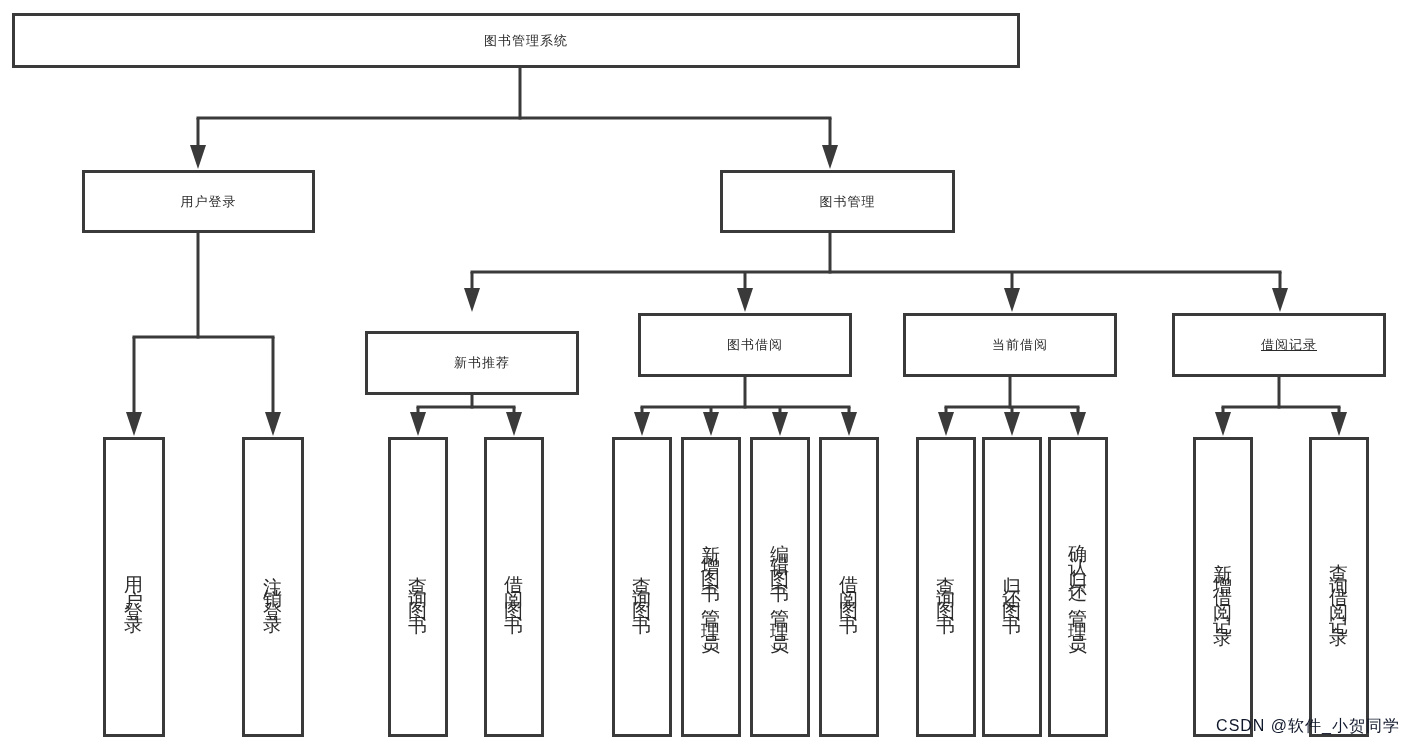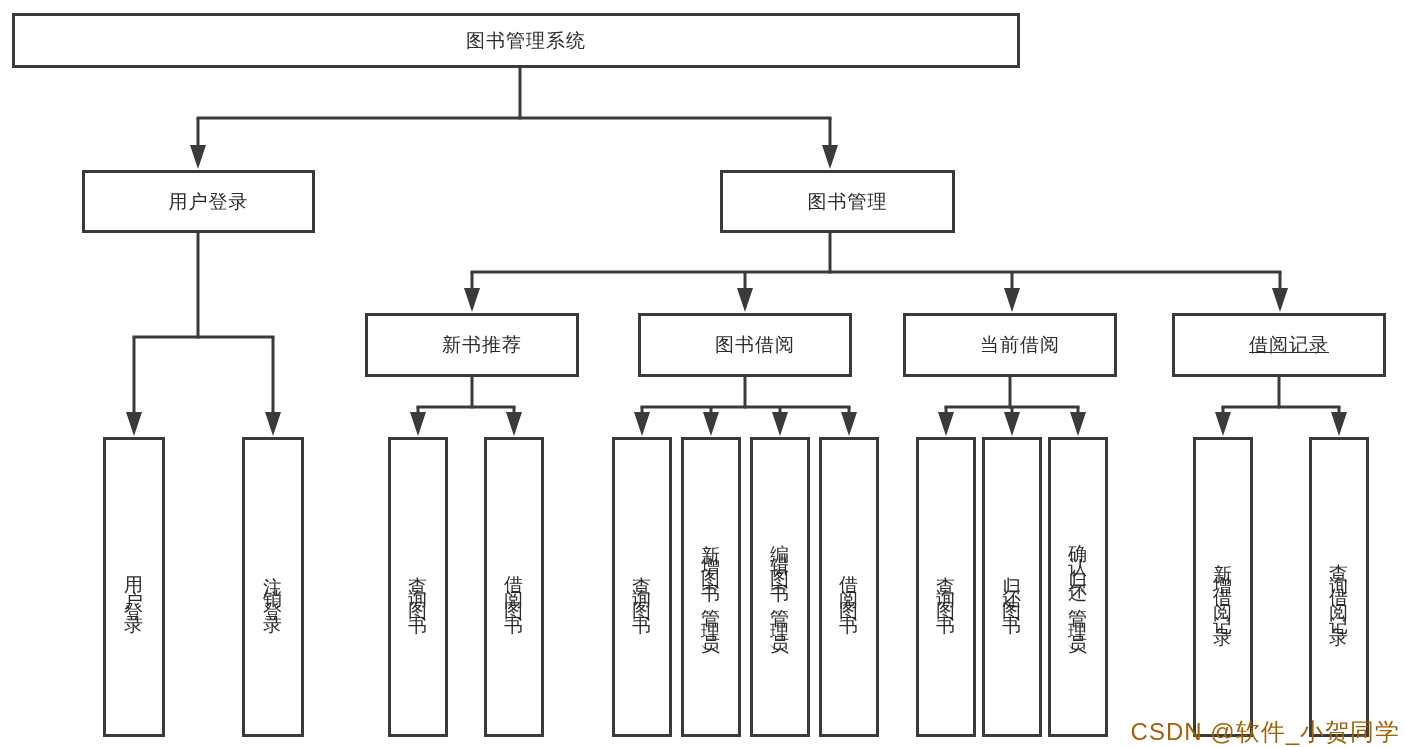--- a/index.html
+++ b/index.html
@@ -30,21 +30,21 @@
   }
   .node {
     position: absolute;
     box-sizing: border-box;
     border: 3px solid #3a3a3a;
     background: #ffffff;
     display: flex;
     align-items: center;
     justify-content: center;
     color: #2b2b2b;
-    font-size: 19px;
+    font-size: 13px;
     letter-spacing: 1px;
     white-space: nowrap;
     padding-left: 20px;
   }
   .leaf {
     position: absolute;
     box-sizing: border-box;
     border: 3px solid #3a3a3a;
     background: #ffffff;
     top: 437px;
@@ -57,22 +57,22 @@
   }
   .vtext {
     writing-mode: vertical-lr;
     letter-spacing: 13px;
     line-height: 1;
   }
   .watermark {
     position: absolute;
     right: 5px;
     top: 716px;
-    font-size: 24px;
-    color: #a16207;
+    font-size: 16px;
+    color: #0f172a;
     letter-spacing: 1px;
     white-space: nowrap;
   }
 </style>
 </head>
 <body>
 
 <div class="canvas">
 
   <svg class="wires" viewBox="0 0 1405 747">
@@ -149,21 +149,21 @@
       <line x1="1339" y1="407" x2="1339" y2="416"></line>
       <polygon points="1339,436 1331,412 1347,412"></polygon>
     </g>
   </svg>
 
   <div class="node" style="left:12px; top:13px; width:1008px; height:55px;">图书管理系统</div>
 
   <div class="node" style="left:82px; top:170px; width:233px; height:63px;">用户登录</div>
   <div class="node" style="left:712px; top:170px; width:235px; height:63px;margin-left:8px;">图书管理</div>
 
-  <div class="node" style="left:365px; top:313px; width:214px; height:64px;">新书推荐</div>
+  <div class="node" style="left:365px; top:331px; width:214px; height:64px;">新书推荐</div>
   <div class="node" style="left:638px; top:313px; width:214px; height:64px;">图书借阅</div>
   <div class="node" style="left:903px; top:313px; width:214px; height:64px;">当前借阅</div>
   <div class="node" style="left:1172px; top:313px; width:214px; height:64px;text-decoration:underline;">借阅记录</div>
 
   <div class="leaf" style="left:103px; width:62px;">
     <span class="vtext">用户登录</span>
   </div>
   <div class="leaf" style="left:242px; width:62px;">
     <span class="vtext">注销登录</span>
   </div>

